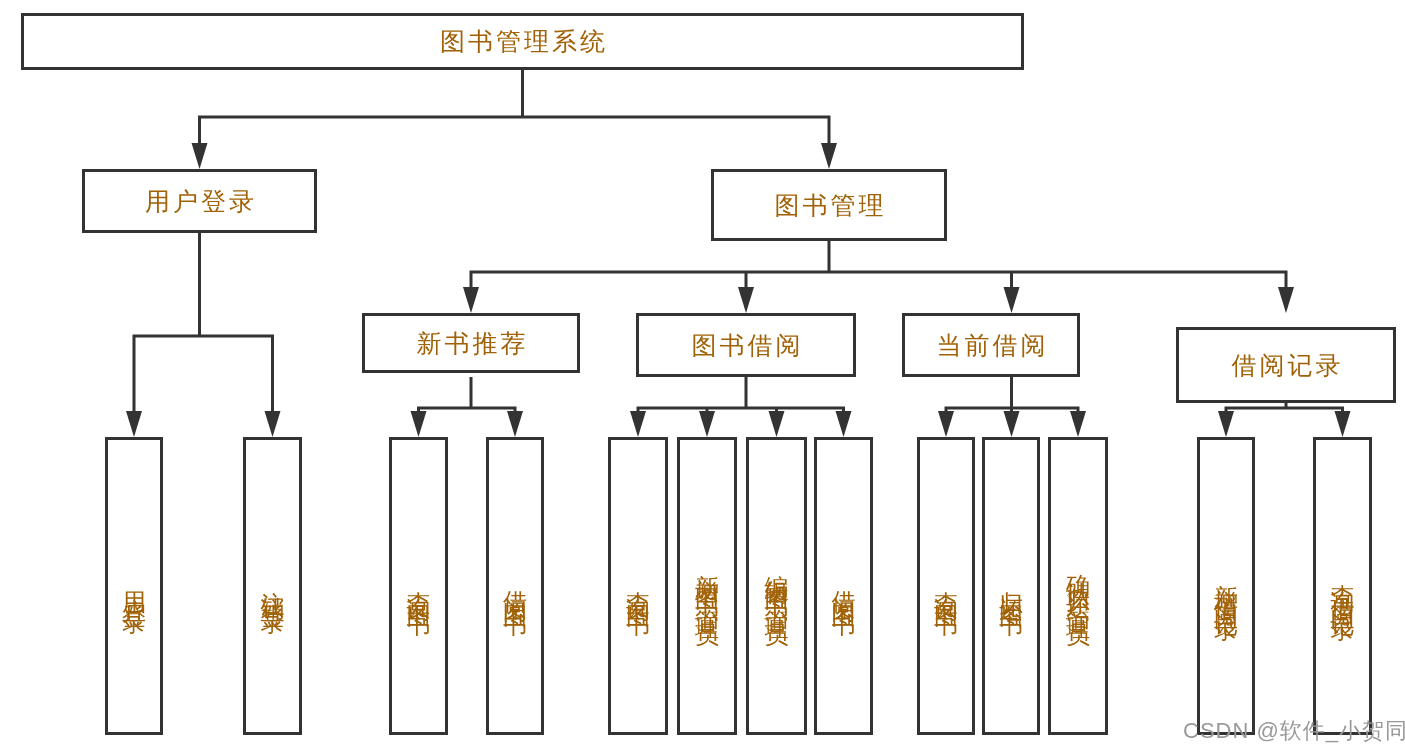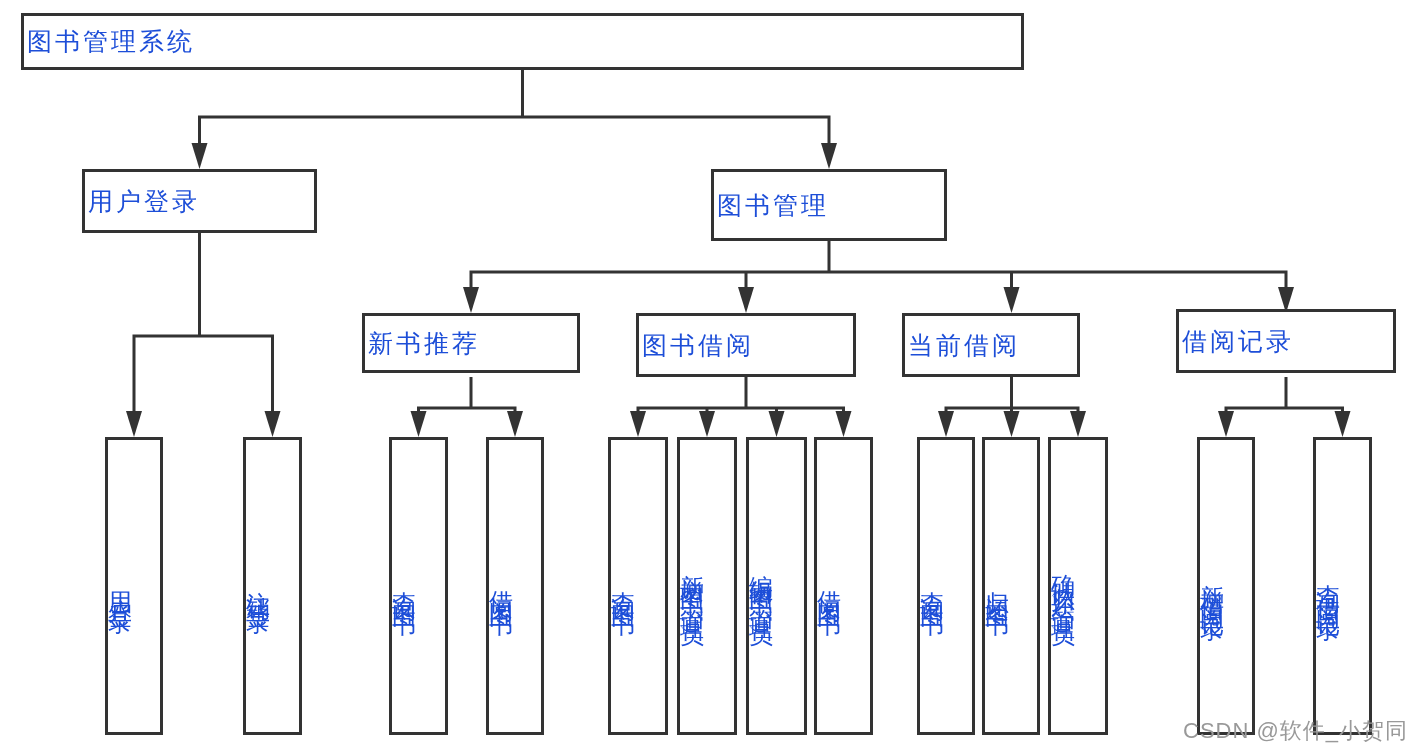--- a/index.html
+++ b/index.html
@@ -17,22 +17,22 @@
     width: 1405px; height: 747px;
     pointer-events: none;
   }
   .box {
     position: absolute;
     box-sizing: border-box;
     border: 3px solid #333333;
     background: #ffffff;
     display: flex;
     align-items: center;
-    justify-content: flex-start;
-    color: #1d4ed8;
+    justify-content: center;
+    color: #a16207;
     z-index: 2;
   }
   .h-box {
     font-size: 25px;
     letter-spacing: 3px;
     text-indent: 3px;
     white-space: nowrap;
   }
   .v-box .v-text {
     writing-mode: vertical-lr;
@@ -42,21 +42,21 @@
     letter-spacing: 7px;
     white-space: nowrap;
   }
   
   #node-root   { left: 21px;  top: 13px;  width: 1003px; height: 57px; }
   #node-l2-0   { left: 82px;  top: 169px; width: 235px;  height: 64px; }
   #node-l2-1   { left: 711px; top: 169px; width: 236px;  height: 72px; }
   #node-l3-0   { left: 362px;  top: 313px; width: 218px; height: 60px; }
   #node-l3-1   { left: 636px;  top: 313px; width: 220px; height: 64px; }
   #node-l3-2   { left: 902px;  top: 313px; width: 178px; height: 64px; }
-  #node-l3-3   { left: 1176px; top: 309px; width: 220px; height: 64px; }
+  #node-l3-3   { left: 1176px; top: 327px; width: 220px; height: 76px; }
   .v-box { top: 437px; height: 298px; }
   #leaf-0-0 { left: 105px;  width: 58px; }
   #leaf-0-1 { left: 243px;  width: 59px; }
   #leaf-1-0 { left: 389px;  width: 59px; }
   #leaf-1-1 { left: 486px;  width: 58px; }
   #leaf-2-0 { left: 608px;  width: 60px; }
   #leaf-2-1 { left: 677px;  width: 60px; }
   #leaf-2-2 { left: 746px;  width: 61px; }
   #leaf-2-3 { left: 814px;  width: 59px; }
   #leaf-3-0 { left: 917px;  width: 58px; }

